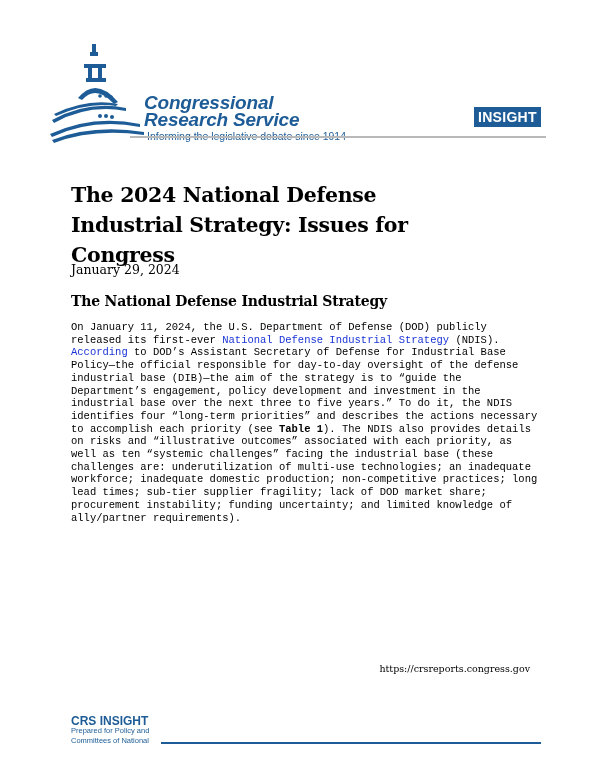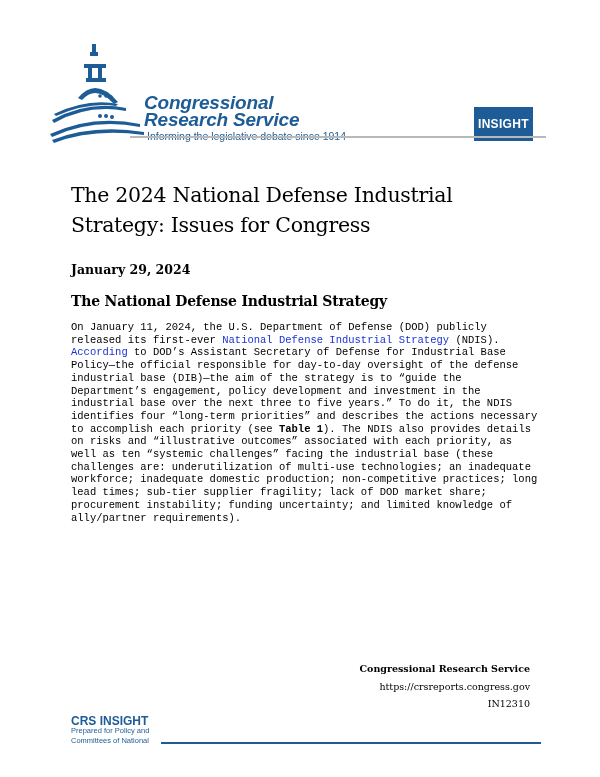--- a/index.html
+++ b/index.html
@@ -3,25 +3,25 @@
 <meta charset="utf-8">
 <style>
   html, body { margin: 0; padding: 0; background: #ffffff; }
   body { width: 600px; height: 777px; position: relative; overflow: hidden; font-family: "Liberation Serif", serif; color: #000; }
 
   .logo { position: absolute; left: 48px; top: 42px; width: 280px; height: 105px; }
   .logo svg { position: absolute; left: 0; top: 0; }
   .logo-title { position: absolute; left: 96px; top: 52px; font-family: "Liberation Sans", sans-serif; font-style: italic; font-weight: bold; color: #1d5c96; font-size: 19px; line-height: 17px; letter-spacing: -0.2px; }
   .logo-tagline { position: absolute; left: 99px; top: 88px; font-family: "Liberation Sans", sans-serif; color: #1d5c96; font-size: 10.5px; white-space: nowrap; }
 
-  .insight-badge { position: absolute; left: 474px; top: 107px; background: #1d5c96; color: #fff; font-family: "Liberation Sans", sans-serif; font-weight: bold; font-size: 12px; padding: 8px 4px; letter-spacing: 0.3px; line-height: 18px; }
+  .insight-badge { position: absolute; left: 474px; top: 107px; background: #1d5c96; color: #fff; font-family: "Liberation Sans", sans-serif; font-weight: bold; font-size: 14px; padding: 1px 4px; letter-spacing: 0.3px; line-height: 18px; }
   .header-rule { position: absolute; left: 130px; top: 136px; width: 416px; height: 2px; background: #b9b9b9; }
 
-  .doc-title { position: absolute; left: 71px; top: 180px; width: 420px; font-family: "DejaVu Serif", serif; font-weight: normal; font-size: 20.5px; line-height: 30px; margin: 0; letter-spacing: -0.3px; }
-  .doc-date { position: absolute; left: 71px; top: 262px; font-family: "DejaVu Serif", serif; font-size: 12.5px; margin: 0; font-weight: bold; }
+  .doc-title { position: absolute; left: 71px; top: 180px; width: 420px; font-family: "DejaVu Serif", serif; font-weight: bold; font-size: 20.5px; line-height: 30px; margin: 0; letter-spacing: -0.3px; }
+  .doc-date { position: absolute; left: 71px; top: 262px; font-family: "DejaVu Serif", serif; font-size: 12.5px; margin: 0; }
   .section-heading { position: absolute; left: 71px; top: 293px; font-family: "DejaVu Serif", serif; font-weight: bold; font-size: 14px; margin: 0; letter-spacing: -0.2px; }
 
   .body-para { position: absolute; left: 71px; top: 321px; width: 468px; font-family: Liberation Mono, monospace; font-size: 10.5px; line-height: 12.7px; margin: 0; }
   .body-para a { color: #1a33d6; text-decoration: none; }
 
   .footer-block { position: absolute; right: 70px; top: 660px; text-align: right; font-family: "DejaVu Serif", serif; font-size: 9.5px; line-height: 17.5px; }
   .footer-block .org { font-weight: bold; }
 
   .crs-insight { position: absolute; left: 71px; top: 716px; font-family: "Liberation Sans", sans-serif; color: #1d5c96; font-size: 7.5px; line-height: 10px; }
   .crs-insight .label { font-weight: bold; font-size: 12px; }
@@ -66,23 +66,21 @@
 <div class="insight-badge">INSIGHT</div>
 <div class="header-rule"></div>
 
 <h1 class="doc-title">The 2024 National Defense Industrial Strategy: Issues for Congress</h1>
 <p class="doc-date">January 29, 2024</p>
 <h2 class="section-heading">The National Defense Industrial Strategy</h2>
 
 <p class="body-para"><span>On January 11, 2024, the U.S. Department of Defense (DOD) publicly released its first-ever </span><a href="#">National Defense Industrial Strategy</a><span> (NDIS). </span><a href="#">According</a><span> to DOD’s Assistant Secretary of Defense for Industrial Base Policy—the official responsible for day-to-day oversight of the defense industrial base (DIB)—the aim of the strategy is to “guide the Department’s engagement, policy development and investment in the industrial base over the next three to five years.” To do it, the NDIS identifies four “long-term priorities” and describes the actions necessary to accomplish each priority (see </span><b>Table 1</b><span>). The NDIS also provides details on risks and “illustrative outcomes” associated with each priority, as well as ten “systemic challenges” facing the industrial base (these challenges are: underutilization of multi-use technologies; an inadequate workforce; inadequate domestic production; non-competitive practices; long lead times; sub-tier supplier fragility; lack of DOD market share; procurement instability; funding uncertainty; and limited knowledge of ally/partner requirements).</span></p>
 
 <div class="footer-block">
-  <div class="org">Congressional Research Service</div>
   <div>https://crsreports.congress.gov</div>
-  <div>IN12310</div>
 </div>
 
 <div class="crs-insight">
   <div class="label">CRS INSIGHT</div>
   <div>Prepared for Policy and</div>
   <div>Committees of National</div>
 </div>
 <div class="bottom-rule"></div>
 
 </body></html>

